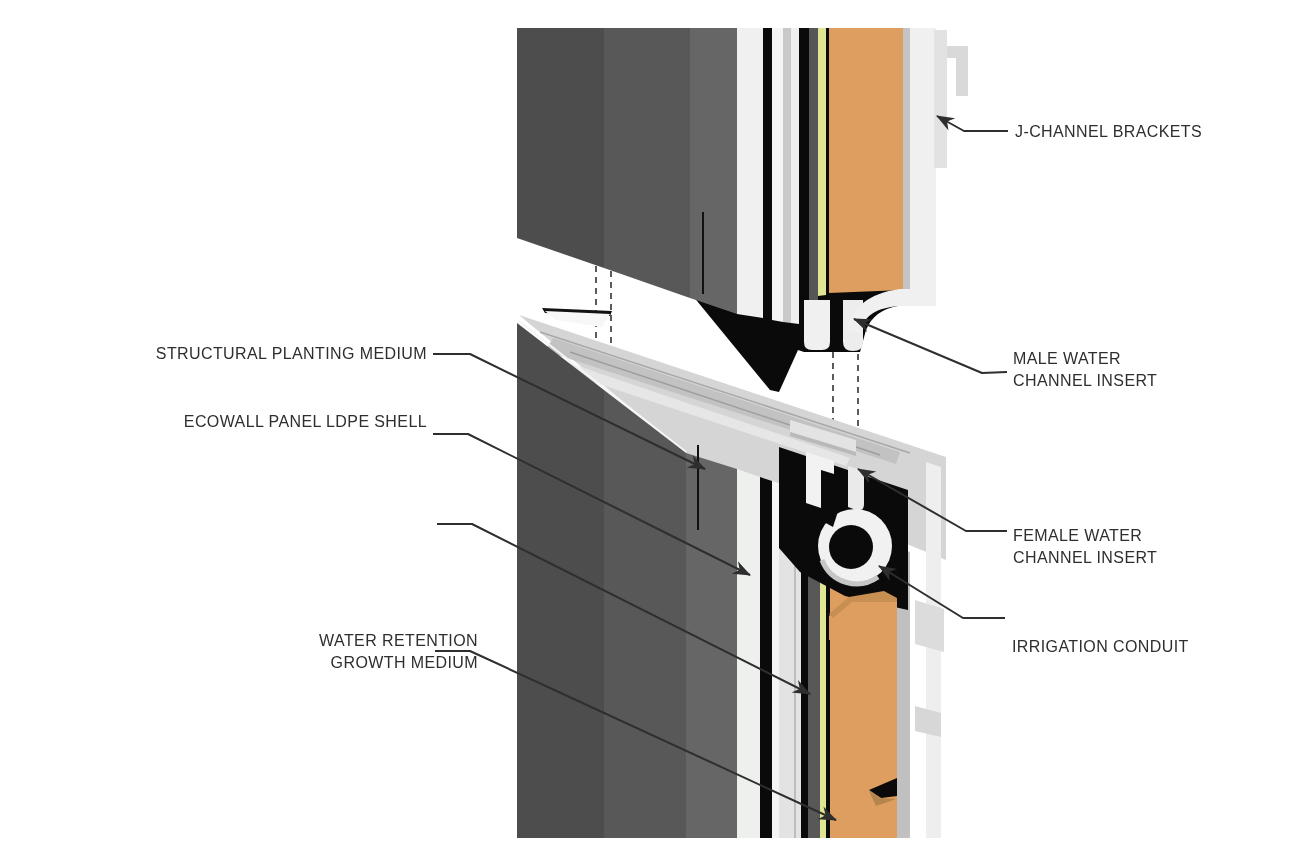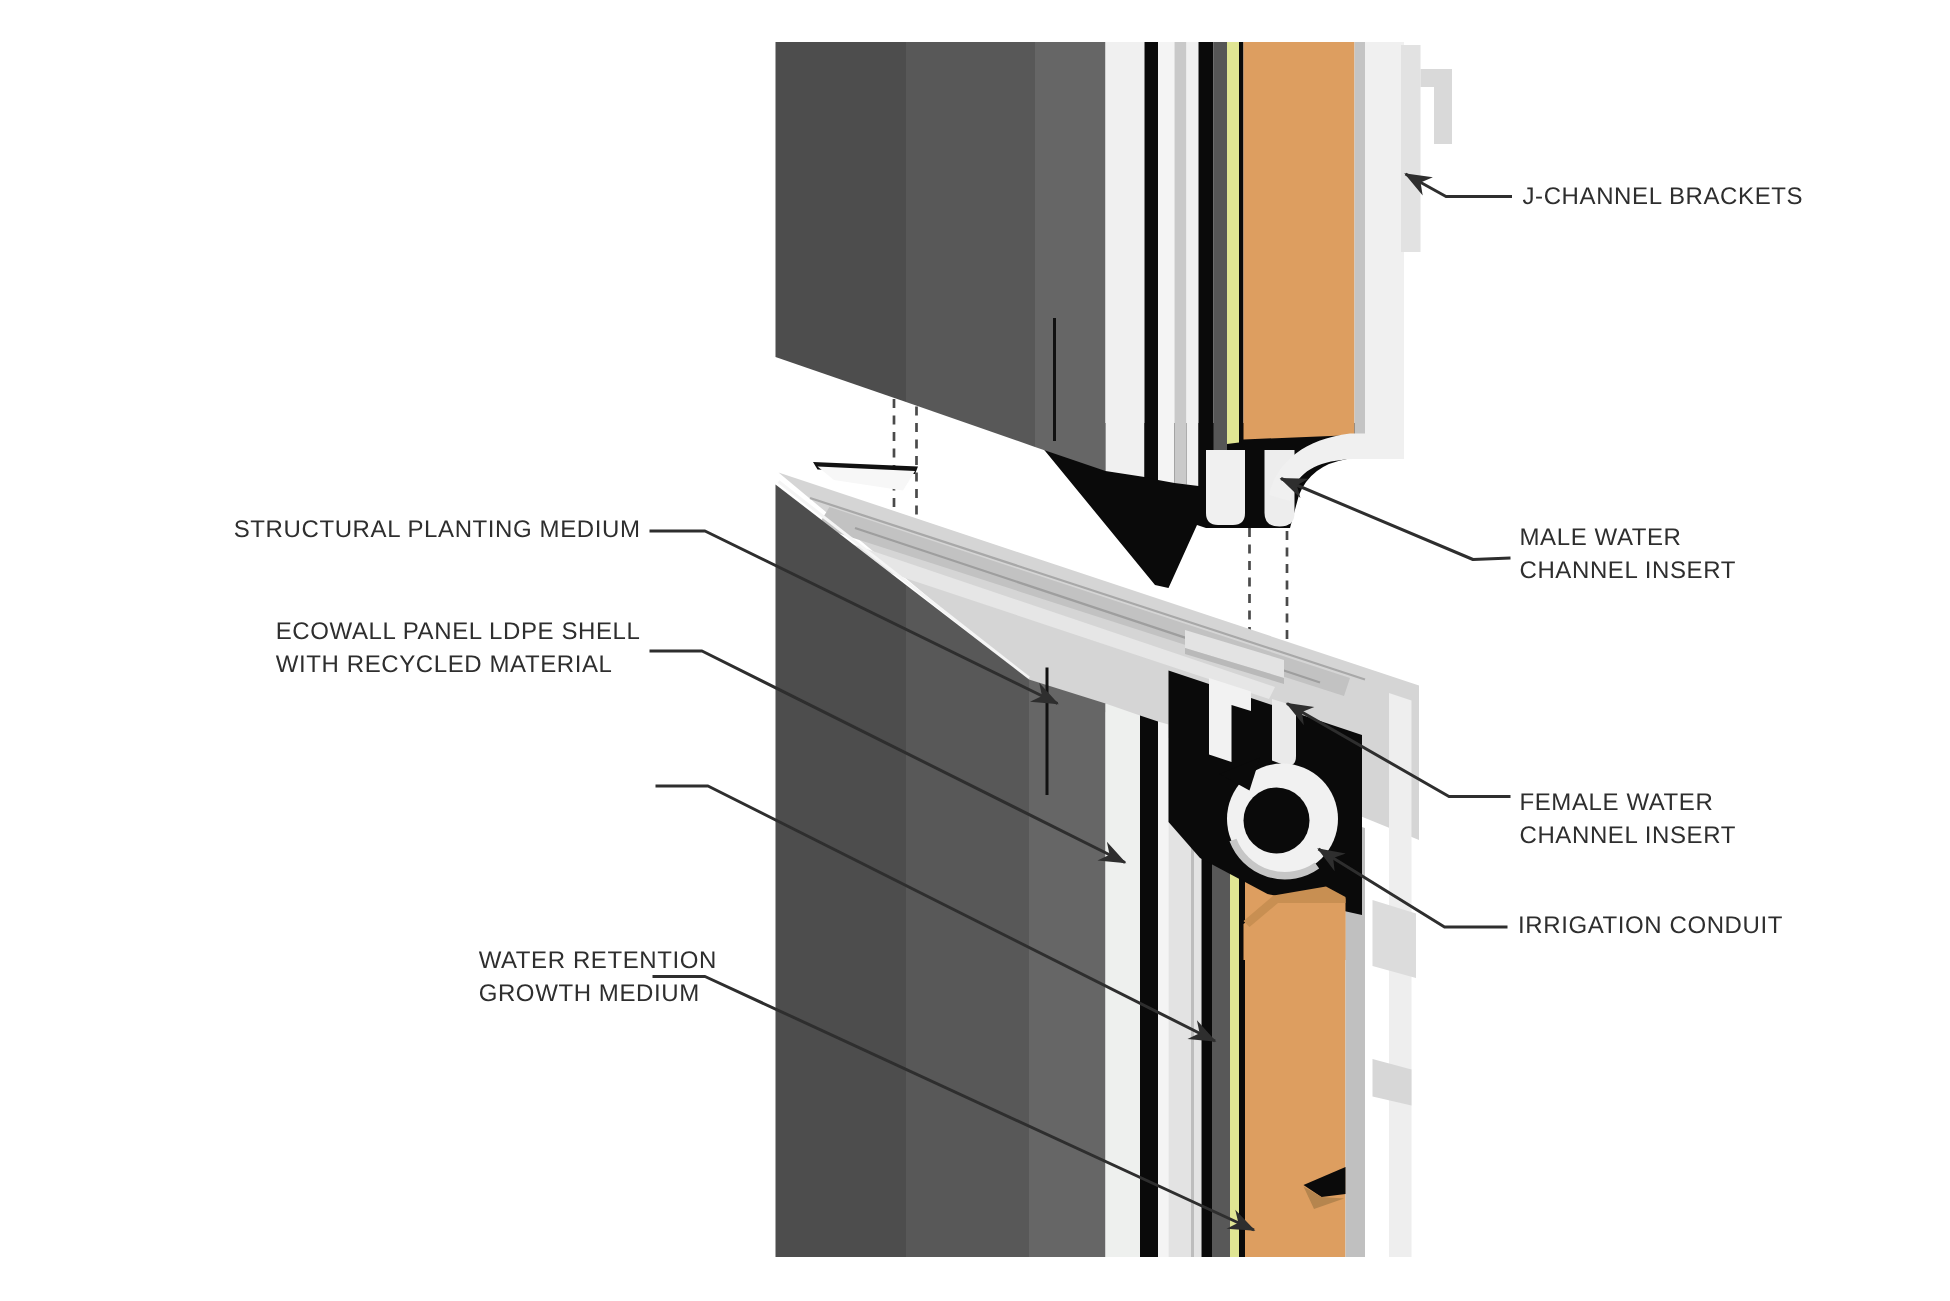--- a/index.html
+++ b/index.html
@@ -5,21 +5,21 @@
   html,body{margin:0;padding:0;background:#ffffff;}
   .stage{
     position:relative;width:1300px;height:867px;background:#ffffff;overflow:hidden;
     font-family:"Liberation Sans", sans-serif;
   }
   .stage svg{position:absolute;left:0;top:0;}
   .label{
     position:absolute;font-size:16px;line-height:22px;letter-spacing:.4px;
     color:var(--line-ink,#2e2e2e);white-space:nowrap;user-select:none;
   }
-  .label.ra{text-align:left;}
+  .label.ra{text-align:right;}
 </style>
 </head>
 <body>
 
 <div class="stage">
 
   <svg width="1300" height="867" viewBox="0 0 1300 867">
     <defs>
       <marker id="ah" viewBox="0 0 20 16" refX="18" refY="8" markerWidth="20" markerHeight="16" markerUnits="userSpaceOnUse" orient="auto-start-reverse">
         <path d="M1,1 L19,8 L1,15 L6.5,8 Z" fill="var(--line-ink,#2e2e2e)"></path>
@@ -130,21 +130,20 @@
       <polyline points="1005,618 963,618 879,566" marker-end="url(#ah)"></polyline>
     </g>
   </svg>
 
   <div class="label ra" style="right:873px;top:343px;">
     <div>STRUCTURAL PLANTING MEDIUM</div>
   </div>
 
   <div class="label ra" style="right:873px;top:411px;">
     <div>ECOWALL PANEL LDPE SHELL</div>
-    <div>WITH RECYCLED MATERIAL</div>
   </div>
 
   <div class="label ra" style="right:863px;top:507px;">
   </div>
 
   <div class="label ra" style="right:822px;top:630px;">
     <div>WATER RETENTION</div>
     <div>GROWTH MEDIUM</div>
   </div>
 
@@ -155,17 +154,17 @@
   <div class="label" style="left:1013px;top:348px;">
     <div>MALE WATER</div>
     <div>CHANNEL INSERT</div>
   </div>
 
   <div class="label" style="left:1013px;top:525px;">
     <div>FEMALE WATER</div>
     <div>CHANNEL INSERT</div>
   </div>
 
-  <div class="label" style="left:1012px;top:607px;">
+  <div class="label" style="left:1012px;top:636px;">
     <div>IRRIGATION CONDUIT</div>
   </div>
 
 </div>
 
 </body></html>

